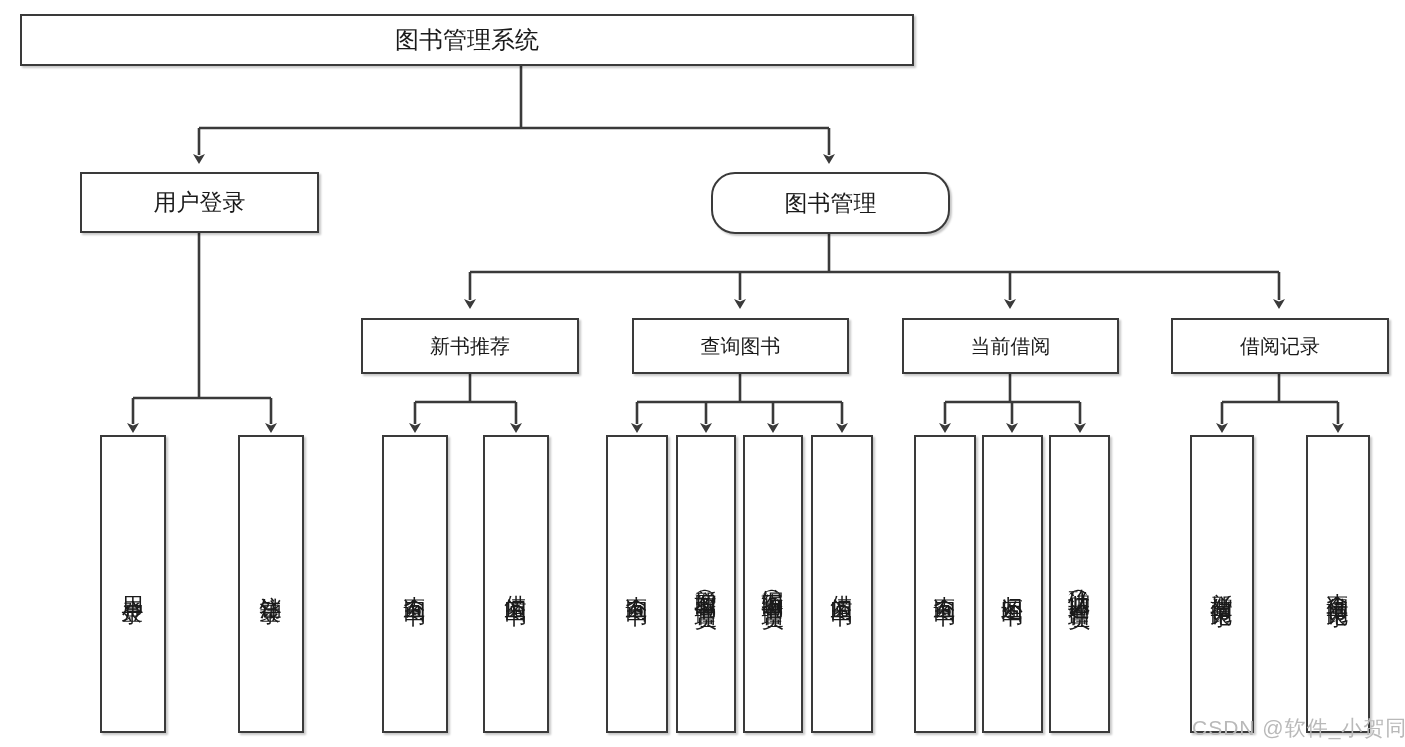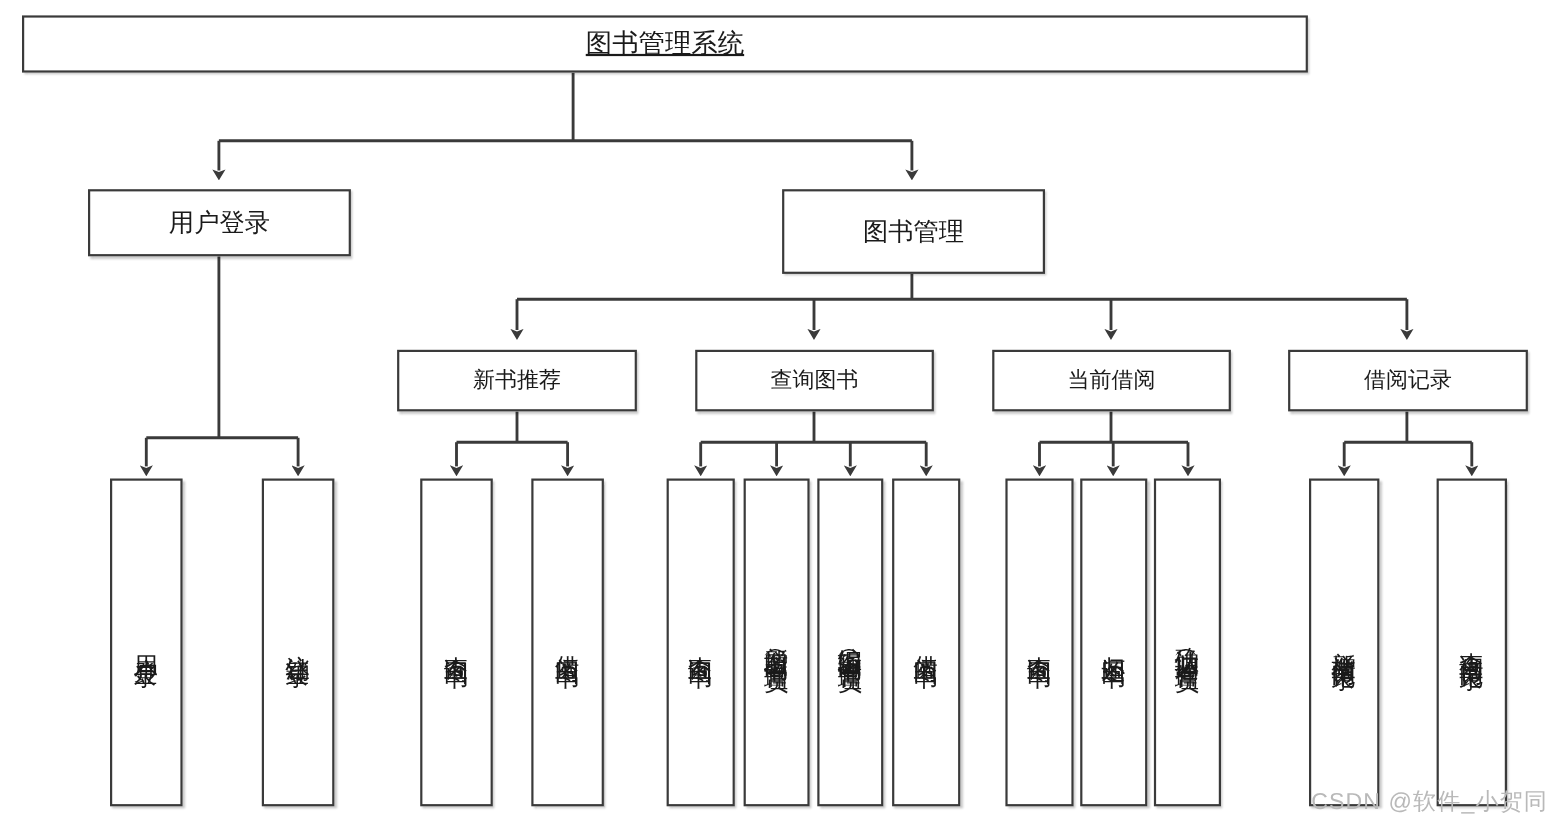--- a/index.html
+++ b/index.html
@@ -114,29 +114,29 @@
       <path d="M1012,402 L1012,424" marker-end="url(#arrow)"></path>
       <path d="M1080,402 L1080,424" marker-end="url(#arrow)"></path>
 
       <path d="M1279,374 L1279,402"></path>
       <path d="M1222,402 L1338,402"></path>
       <path d="M1222,402 L1222,424" marker-end="url(#arrow)"></path>
       <path d="M1338,402 L1338,424" marker-end="url(#arrow)"></path>
     </g>
   </svg>
 
-  <div class="node-box node-root" style="left:20px; top:14px; width:1169px; height:52px;text-decoration:underline;">
+  <div class="node-box node-root" style="left:20px; top:14px; width:894px; height:52px;">
     <span class="node-label">图书管理系统</span>
   </div>
 
   <div class="node-box node-l2" style="left:80px; top:172px; width:239px; height:61px;">
     <span class="node-label">用户登录</span>
   </div>
 
-  <div class="node-box node-l2" style="left:711px; top:172px; width:239px; height:77px;">
+  <div class="node-box node-l2" style="left:711px; top:172px; width:239px; height:62px;border-radius:24px;">
     <span class="node-label">图书管理</span>
   </div>
 
   <div class="node-box node-l3" style="left:361px; top:318px; width:218px; height:56px;">
     <span class="node-label">新书推荐</span>
   </div>
 
   <div class="node-box node-l3" style="left:632px; top:318px; width:217px; height:56px;">
     <span class="node-label">查询图书</span>
   </div>

